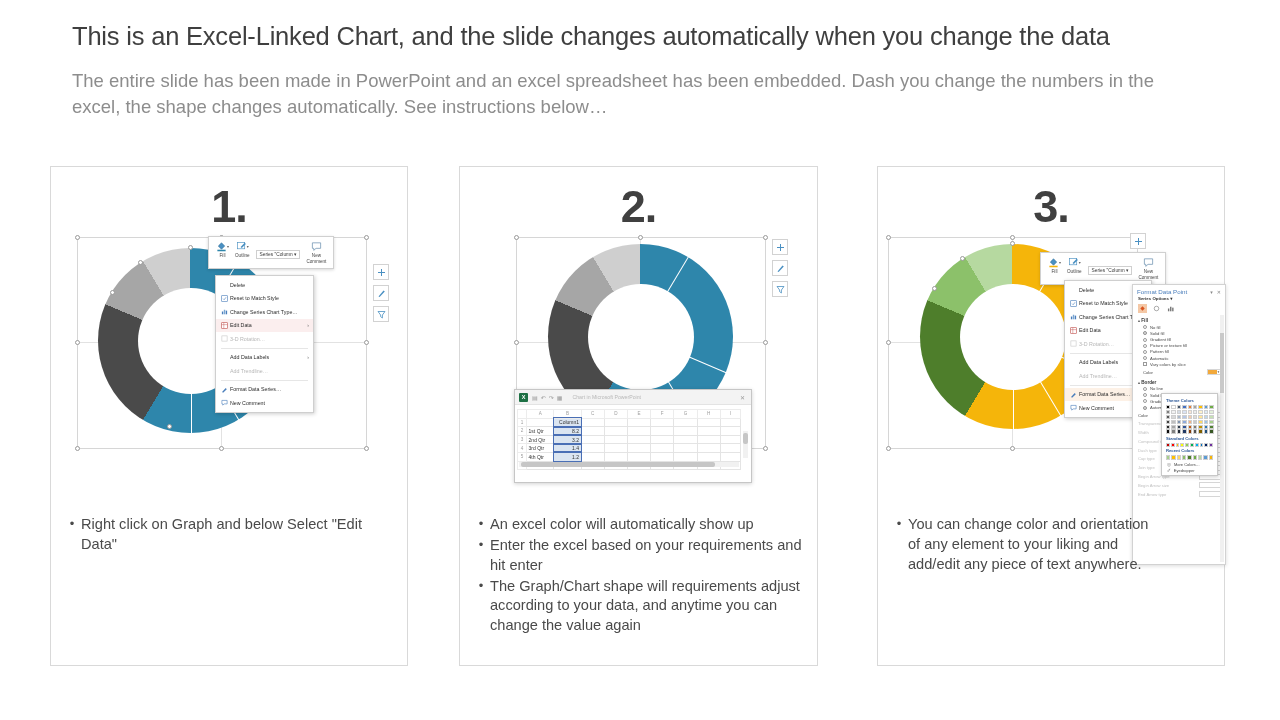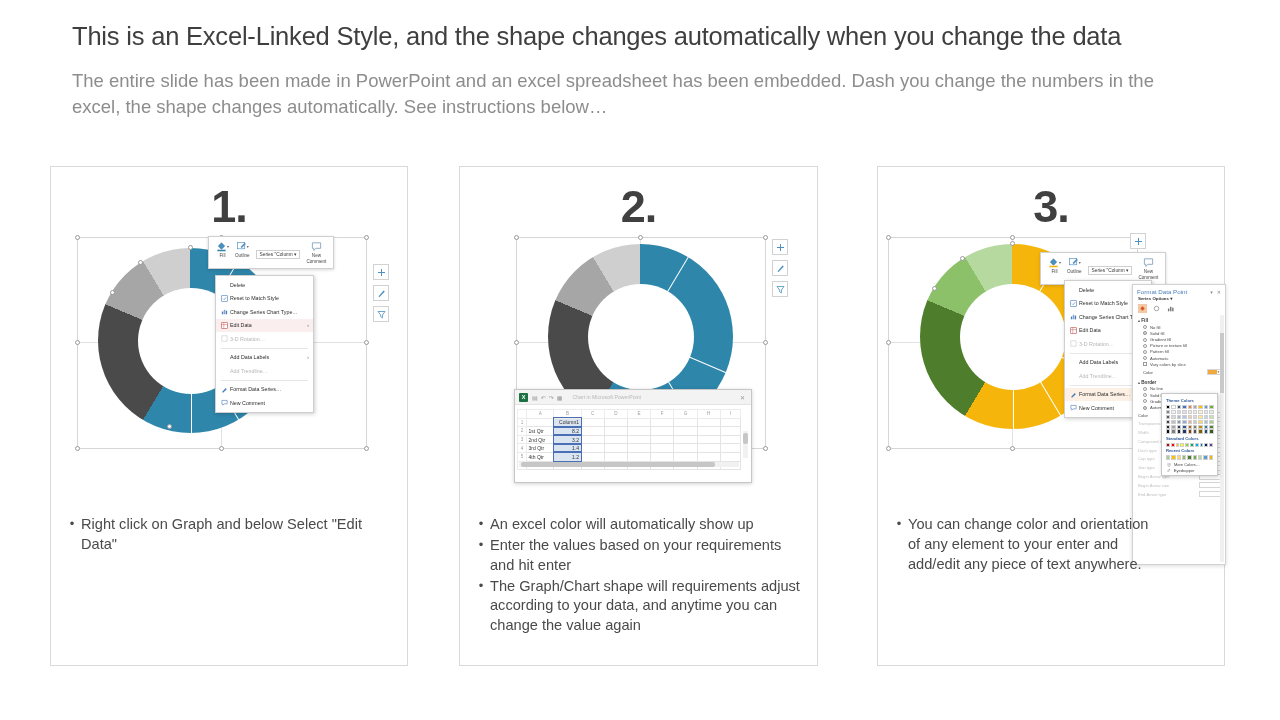--- a/index.html
+++ b/index.html
@@ -189,21 +189,21 @@
   .cp-col { display:flex; flex-direction:column; gap:0.5px; }
   .cp-foot { display:flex; align-items:center; font-size:4px; color:#444;
              padding:1px 0 0 1px; gap:3px; }
   .cp-foot .ico { font-size:4.5px; color:#777; }
 
   .tiny-svg { display:block; }
 </style>
 </head>
 <body>
 
-<div id="slide-title">This is an Excel-Linked Style, and the shape changes automatically when you change the data</div>
+<div id="slide-title">This is an Excel-Linked Chart, and the slide changes automatically when you change the data</div>
 <div id="slide-subtitle">The entire slide has been made in PowerPoint and an excel spreadsheet has been embedded. Dash you change the numbers in the excel, the shape changes automatically. See instructions below…</div>
 
 <div class="panel" id="panel-1">
   <div class="panel-number">1.</div>
 
   <div class="stage" style="left:22px; top:62px; width:316px; height:245px;">
     <div class="selbox" style="left:4px; top:8px; width:290px; height:212px;"></div>
     <div class="plotline" style="left:4px; top:113px; width:290px; height:1px;"></div>
     <div class="plotline" style="left:148px; top:8px; width:1px; height:212px;"></div>
     <div class="handle" style="left:2px;  top:6px;"></div>
@@ -513,21 +513,21 @@
     </div>
   </div>
 
   <div class="bullets" style="top:348px;">
     <div class="bullet">
       <span class="dot">•</span>
       <span class="btxt">An excel color will automatically show up</span>
     </div>
     <div class="bullet">
       <span class="dot">•</span>
-      <span class="btxt">Enter the values based on your requirements and hit enter</span>
+      <span class="btxt">Enter the excel based on your requirements and hit enter</span>
     </div>
     <div class="bullet">
       <span class="dot">•</span>
       <span class="btxt">The Graph/Chart shape will requirements adjust according to your data, and anytime you can change the value again</span>
     </div>
   </div>
 </div>
 
 <div class="panel" id="panel-3">
   <div class="panel-number">3.</div>
@@ -917,16 +917,16 @@
     </div>
     <div class="cp-foot">
       <span class="ico">✐</span>
       <span>Eyedropper</span>
     </div>
   </div>
 
   <div class="bullets" style="top:348px; right:60px;">
     <div class="bullet">
       <span class="dot">•</span>
-      <span class="btxt">You can change color and orientation of any element to your enter and add/edit any piece of text anywhere.</span>
+      <span class="btxt">You can change color and orientation of any element to your liking and add/edit any piece of text anywhere.</span>
     </div>
   </div>
 </div>
 
 </body></html>

